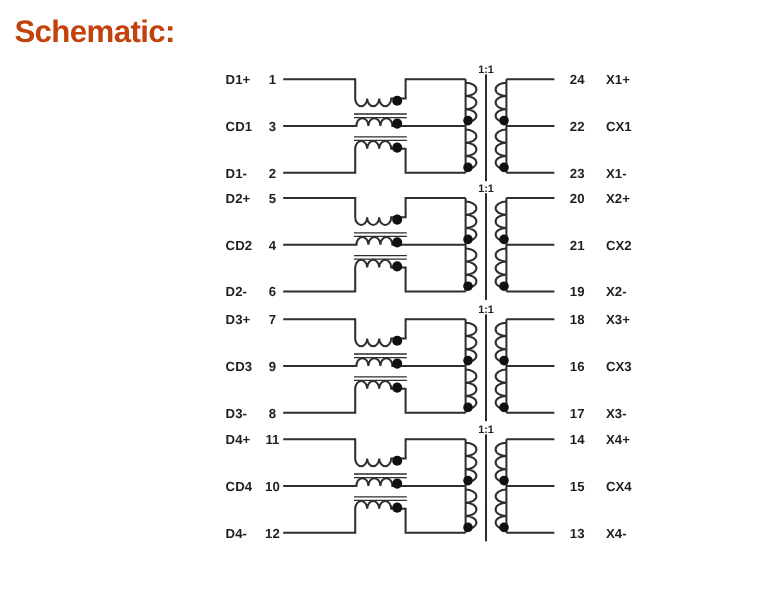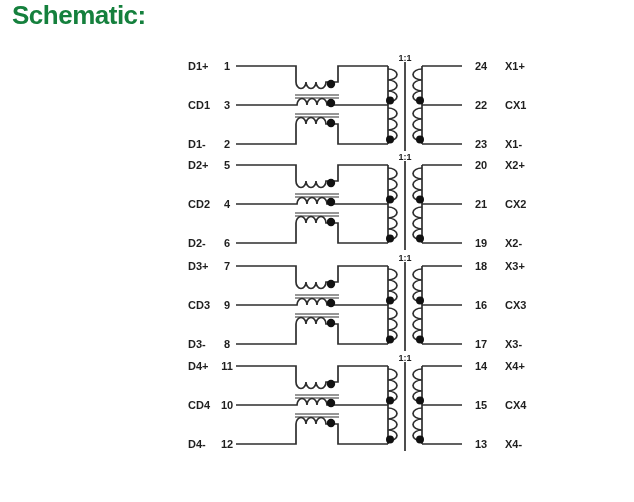--- a/index.html
+++ b/index.html
@@ -1,19 +1,19 @@
 <!DOCTYPE html>
 <html><head>
 <meta charset="utf-8">
 <style>
   html,body{margin:0;padding:0;background:#ffffff;}
   body{width:634px;height:502px;position:relative;overflow:hidden;
        font-family:"Liberation Sans",sans-serif;}
-  .title{position:absolute;left:12px;top:0;font-size:26px;font-weight:bold;
-         color:#15803d;letter-spacing:-0.5px;}
+  .title{position:absolute;left:12px;top:11px;font-size:26px;font-weight:bold;
+         color:#c2410c;letter-spacing:-0.5px;}
   svg{position:absolute;left:0;top:0;}
   svg text{font-family:"Liberation Sans",sans-serif;font-weight:bold;fill:#1f1f1f;}
 </style>
 </head>
 <body>
 
 <div class="title">Schematic:</div>
 
 <svg width="634" height="502" viewBox="0 0 634 502">
     <g>

